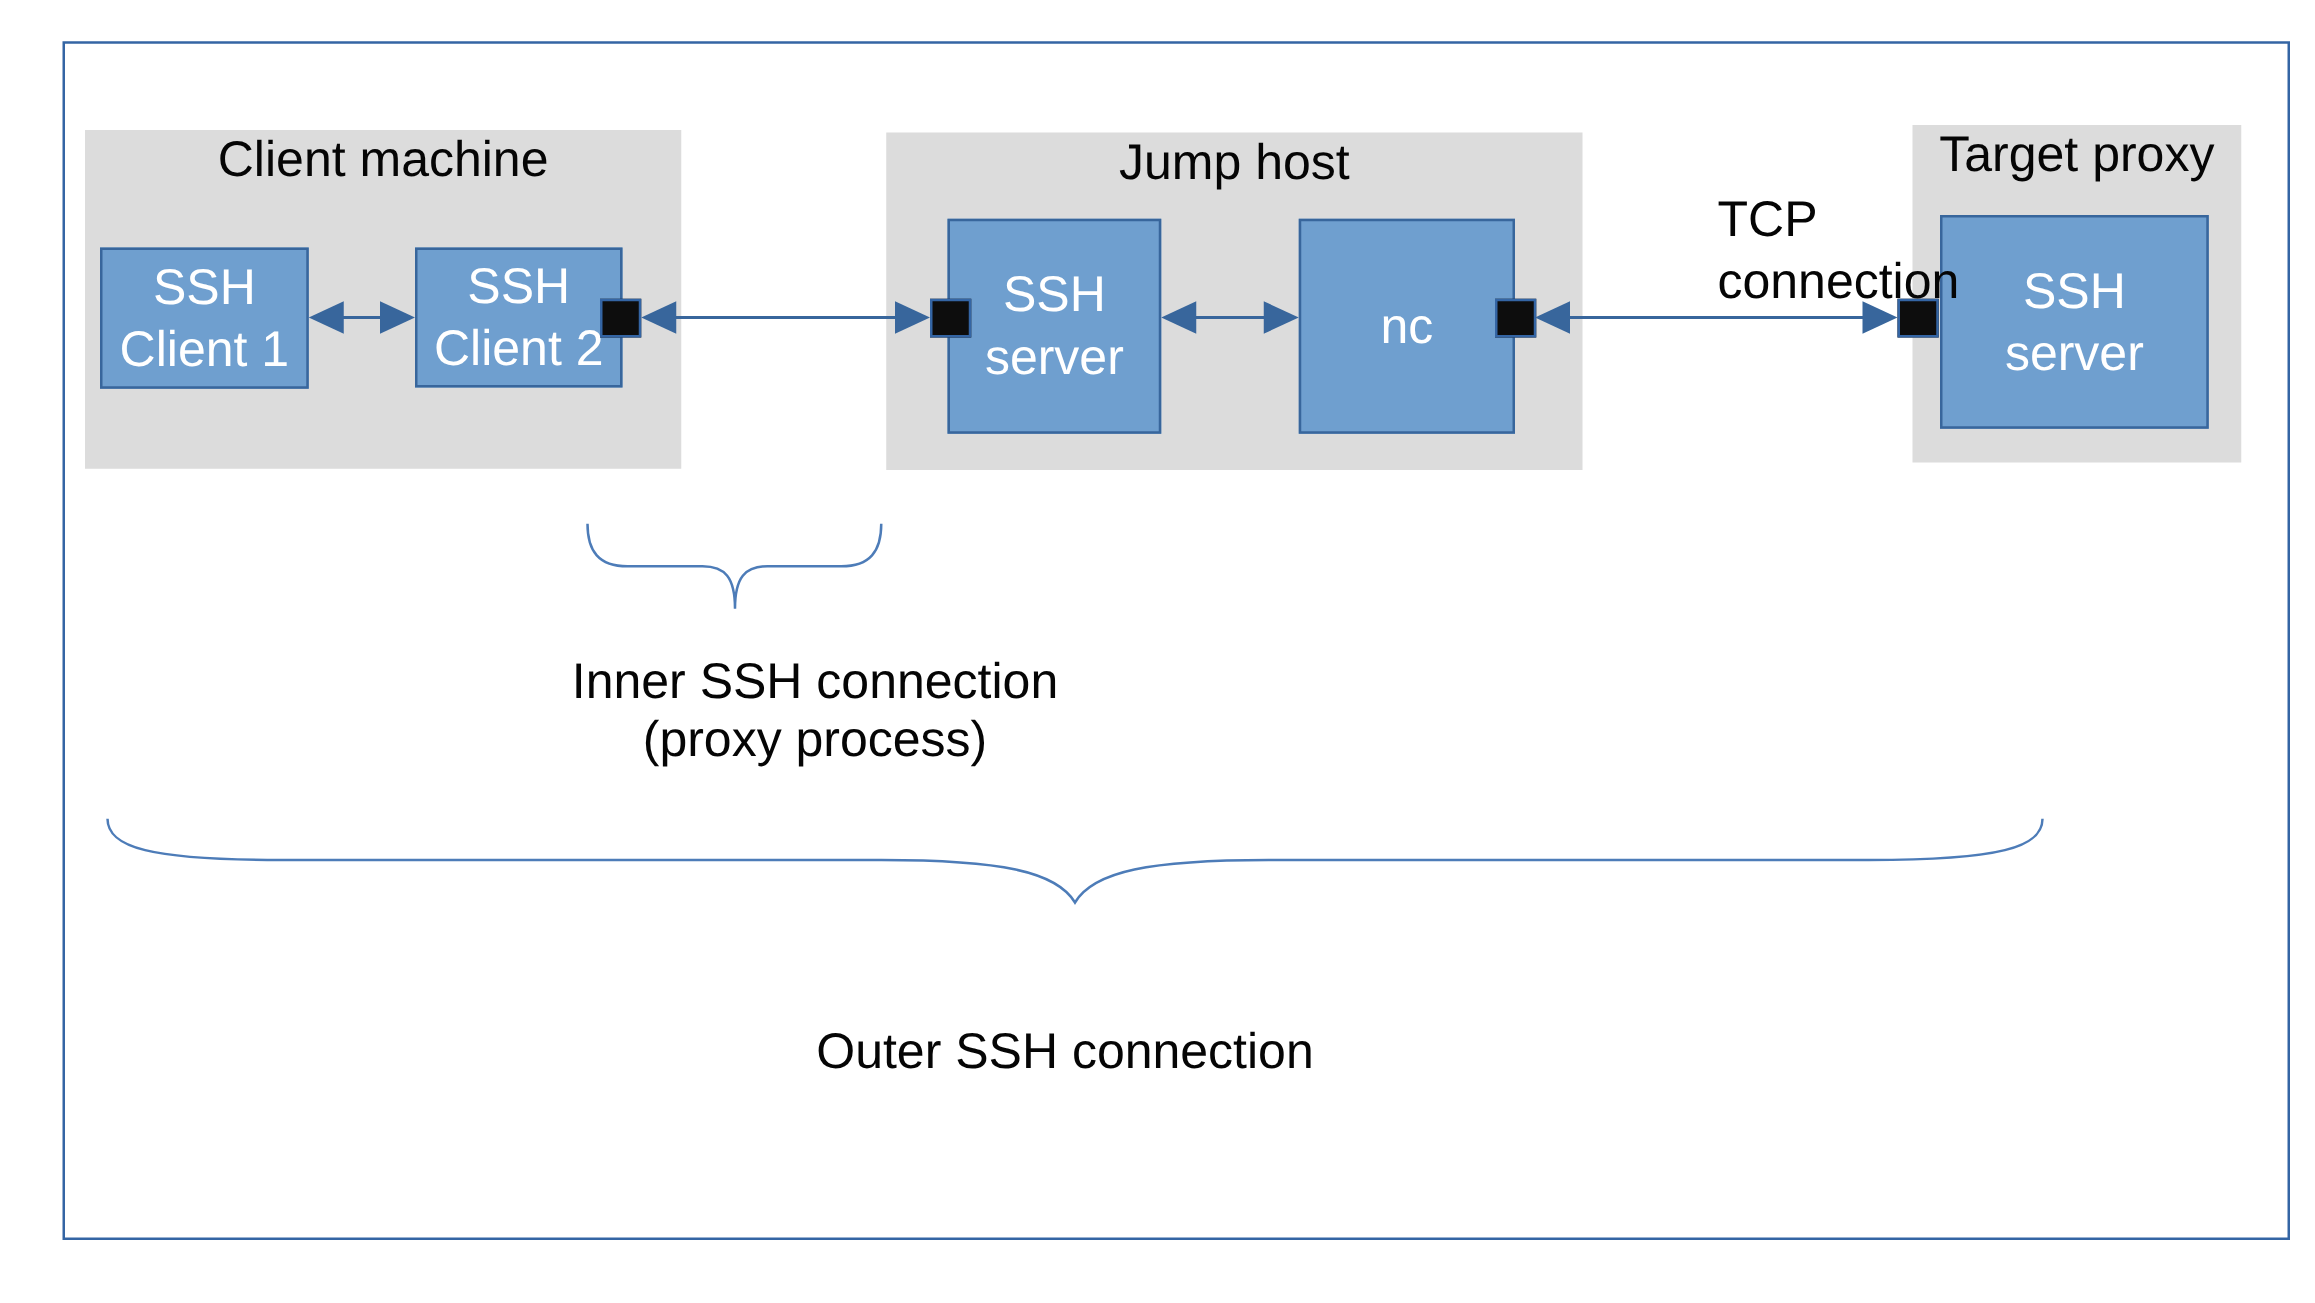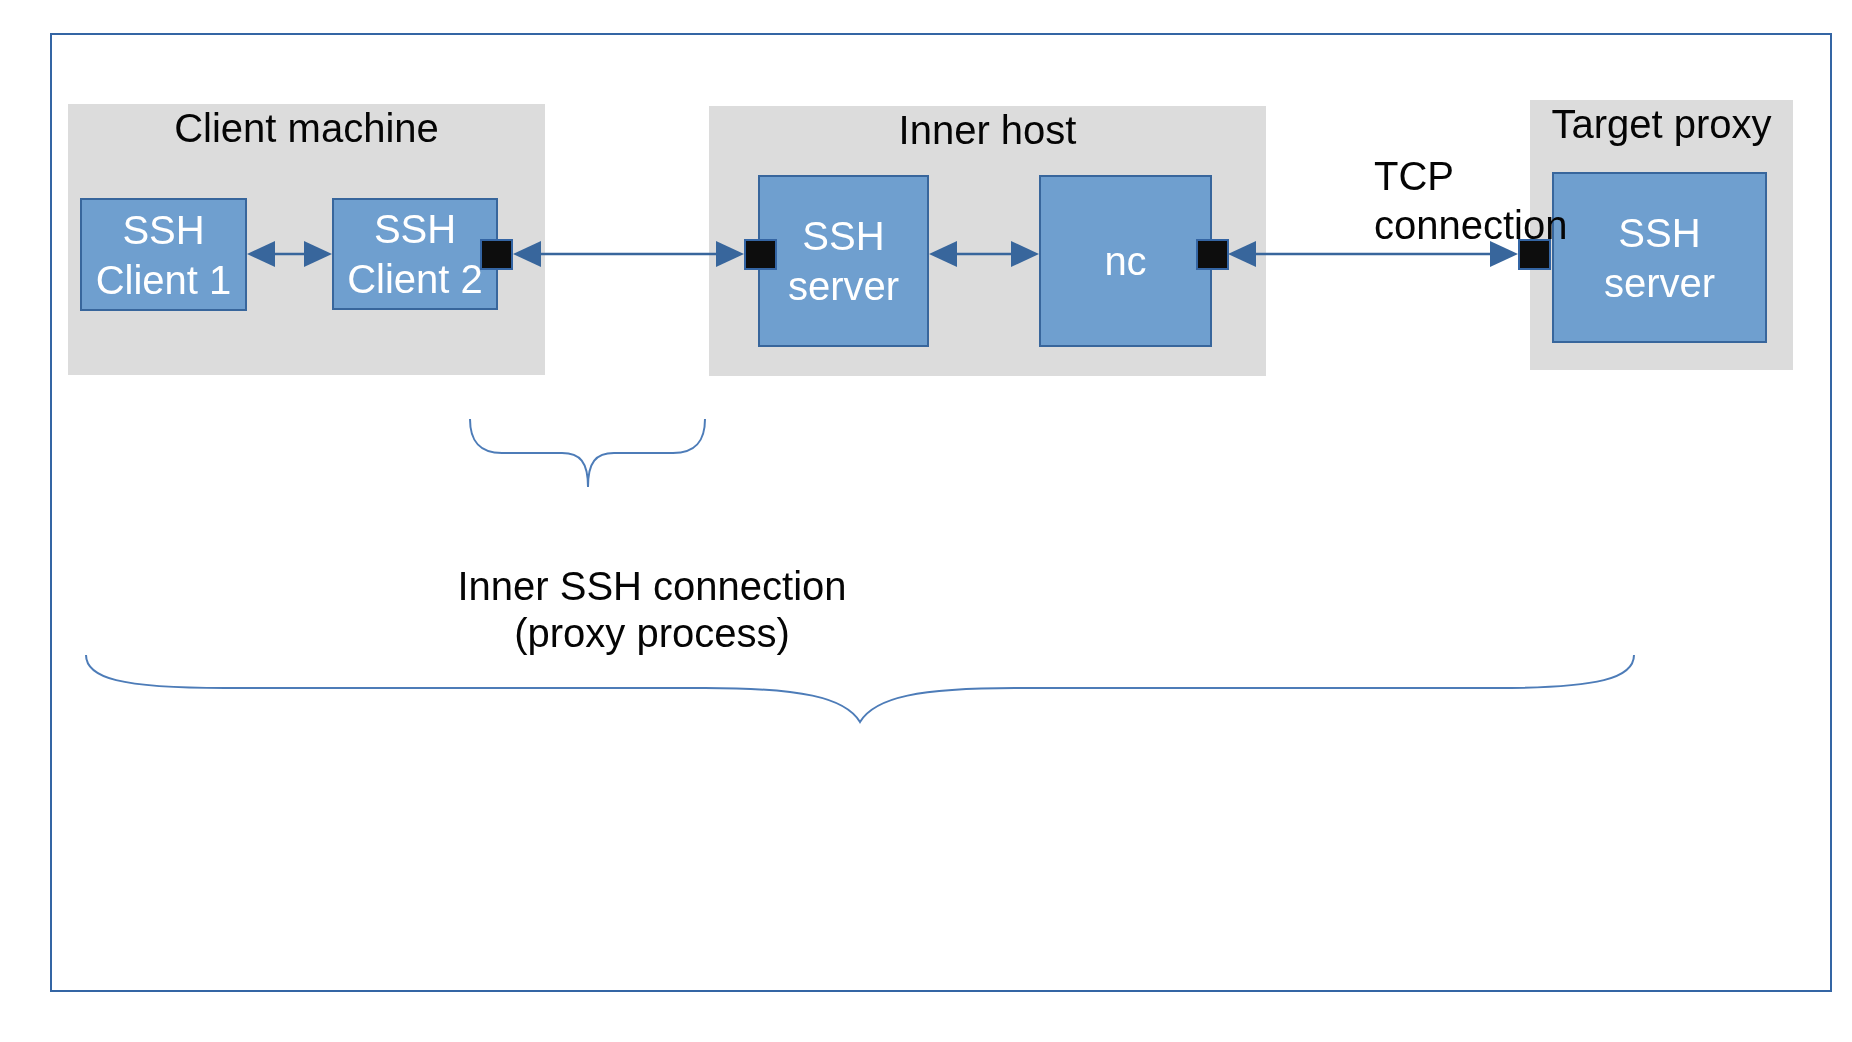--- a/index.html
+++ b/index.html
@@ -101,41 +101,40 @@
   .anno-tcp {
     left: 1374px; top: 152px;
     line-height: 49px;
     text-align: left;
   }
   .anno-inner {
     left: 400px; top: 522px;
     width: 504px;
     line-height: 47px;
     text-align: center;
-    margin-top: 41px;
   }
   .anno-outer {
     left: 602px; top: 818px;
     width: 500px;
     line-height: 47px;
     text-align: center;
   }
 </style>
 </head>
 <body>
 
 <div class="canvas">
 
   <div class="frame"></div>
 
   <div class="group group-client">
     <div class="group-title">Client machine</div>
   </div>
   <div class="group group-jump">
-    <div class="group-title">Inner host</div>
+    <div class="group-title">Jump host</div>
   </div>
   <div class="group group-target">
     <div class="group-title">Target proxy</div>
   </div>
 
   <div class="node node-client1">
     <span class="node-label">SSH
 Client 1</span>
   </div>
   <div class="node node-client2">
@@ -191,14 +190,15 @@
     <path class="brace" d="M 86 655 C 86 678 120 688 225 688 L 705 688 C 800 688 845 697 860 722
              C 875 697 920 688 1015 688 L 1495 688 C 1600 688 1634 678 1634 655"></path>
   </svg>
 
   <div class="anno anno-tcp">TCP
 connection</div>
 
   <div class="anno anno-inner">Inner SSH connection
 (proxy process)</div>
 
+  <div class="anno anno-outer">Outer SSH connection</div>
 
 </div>
 
 </body></html>

